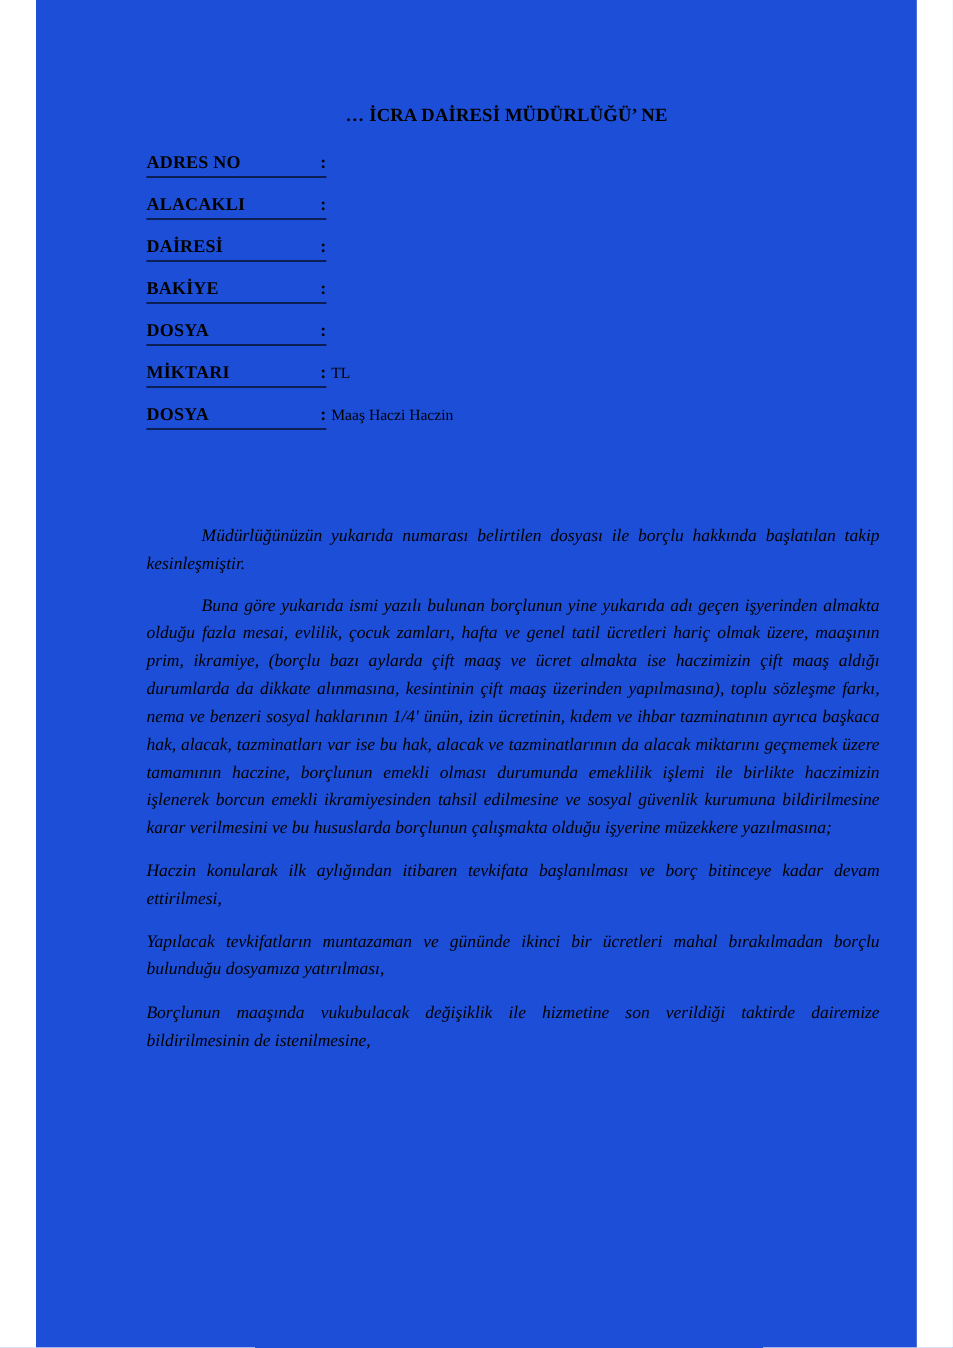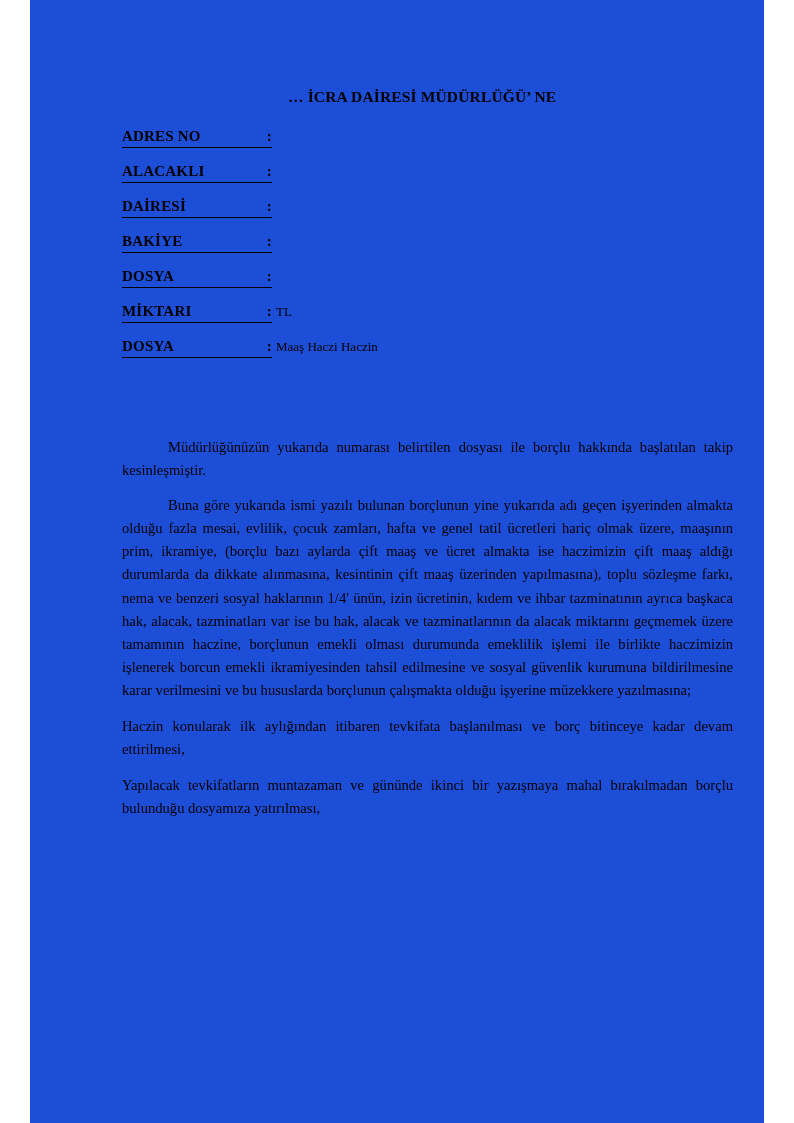--- a/index.html
+++ b/index.html
@@ -83,20 +83,21 @@
     top: 436px;
     width: 611px;
   }
   p.para {
     margin: 0 0 12px 0;
     font-size: 14.6px;
     line-height: 23.1px;
     text-align: justify;
     text-justify: inter-word;
     hyphens: none;
+    font-style: italic;
   }
   p.para.indent {
     text-indent: 46px;
   }
   p.para.tight {
     margin-bottom: 11px;
     margin-top: 13px;
   }
   p.para:last-child {
     margin-bottom: 0;
@@ -139,16 +140,17 @@
     <div class="label-row">
       <span class="label-key wide"><span>DOSYA</span><span class="colon">:</span></span><span class="label-val">Maaş Haczi Haczin</span>
     </div>
 
   </div>
 
   <div class="body-block">
     <p class="para indent">Müdürlüğünüzün yukarıda numarası belirtilen dosyası ile borçlu hakkında başlatılan takip kesinleşmiştir.</p>
     <p class="para indent">Buna göre yukarıda ismi yazılı bulunan borçlunun yine yukarıda adı geçen işyerinden almakta olduğu fazla mesai, evlilik, çocuk zamları, hafta ve genel tatil ücretleri hariç olmak üzere, maaşının prim, ikramiye, (borçlu bazı aylarda çift maaş ve ücret almakta ise haczimizin çift maaş aldığı durumlarda da dikkate alınmasına, kesintinin çift maaş üzerinden yapılmasına), toplu sözleşme farkı, nema ve benzeri sosyal haklarının 1/4' ünün, izin ücretinin, kıdem ve ihbar tazminatının ayrıca başkaca hak, alacak, tazminatları var ise bu hak, alacak ve tazminatlarının da alacak miktarını geçmemek üzere tamamının haczine, borçlunun emekli olması durumunda emeklilik işlemi ile birlikte haczimizin işlenerek borcun emekli ikramiyesinden tahsil edilmesine ve sosyal güvenlik kurumuna bildirilmesine karar verilmesini ve bu hususlarda borçlunun çalışmakta olduğu işyerine müzekkere yazılmasına;</p>
     <p class="para tight">Haczin konularak ilk aylığından itibaren tevkifata başlanılması ve borç bitinceye kadar devam ettirilmesi,</p>
-    <p class="para tight">Yapılacak tevkifatların muntazaman ve gününde ikinci bir yazışmaya mahal bırakılmadan borçlu bulunduğu dosyamıza yatırılması,</p>
+    <p class="para tight">Yapılacak tevkifatların muntazaman ve gününde ikinci bir ücretleri mahal bırakılmadan borçlu bulunduğu dosyamıza yatırılması,</p>
+    <p class="para tight">Borçlunun maaşında vukubulacak değişiklik ile hizmetine son verildiği taktirde dairemize bildirilmesinin de istenilmesine,</p>
   </div>
 
 </div>
 
 </body></html>

